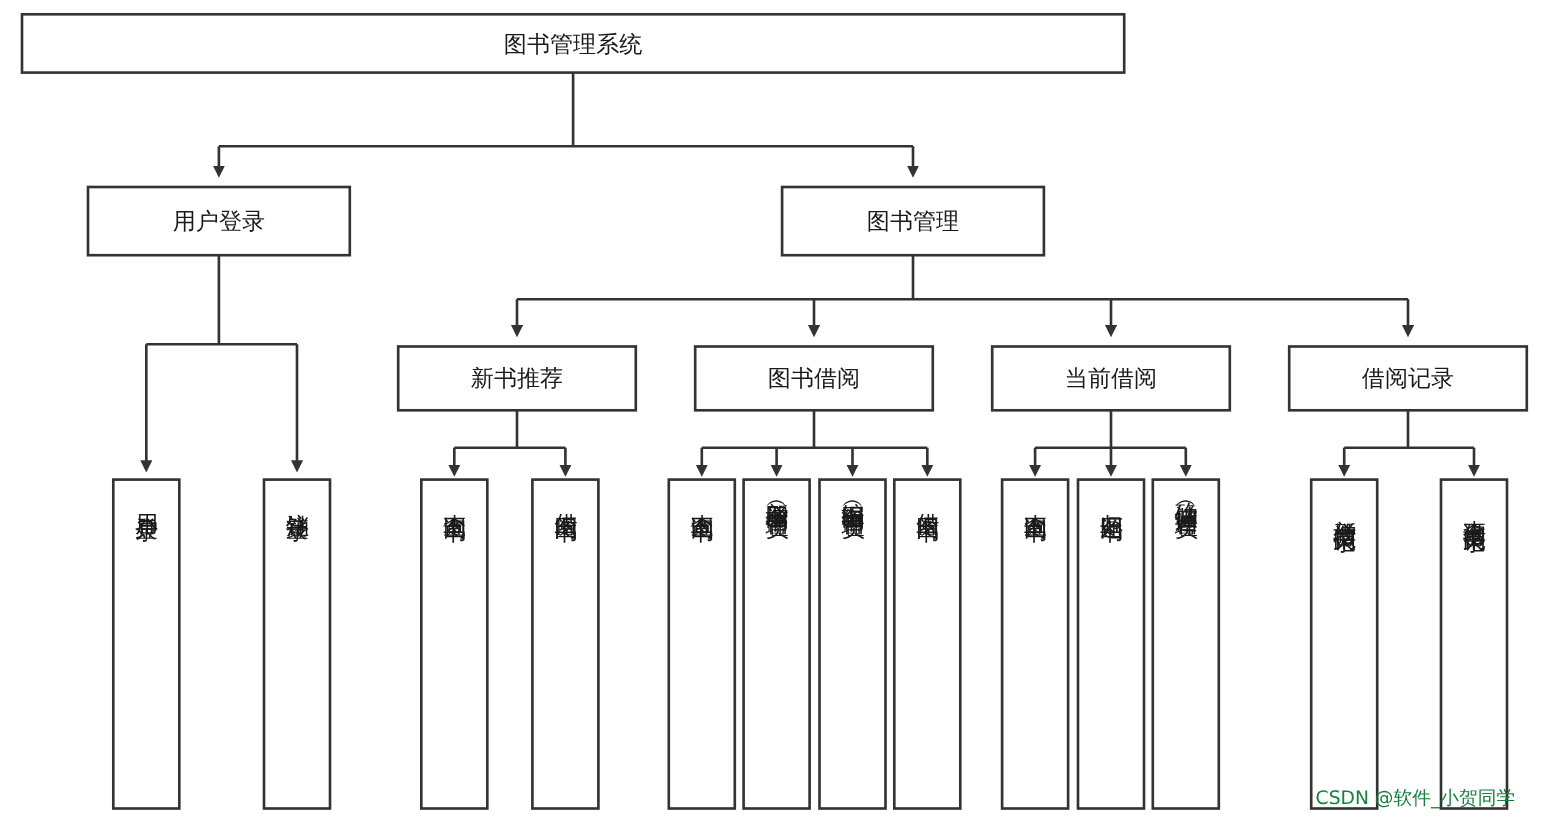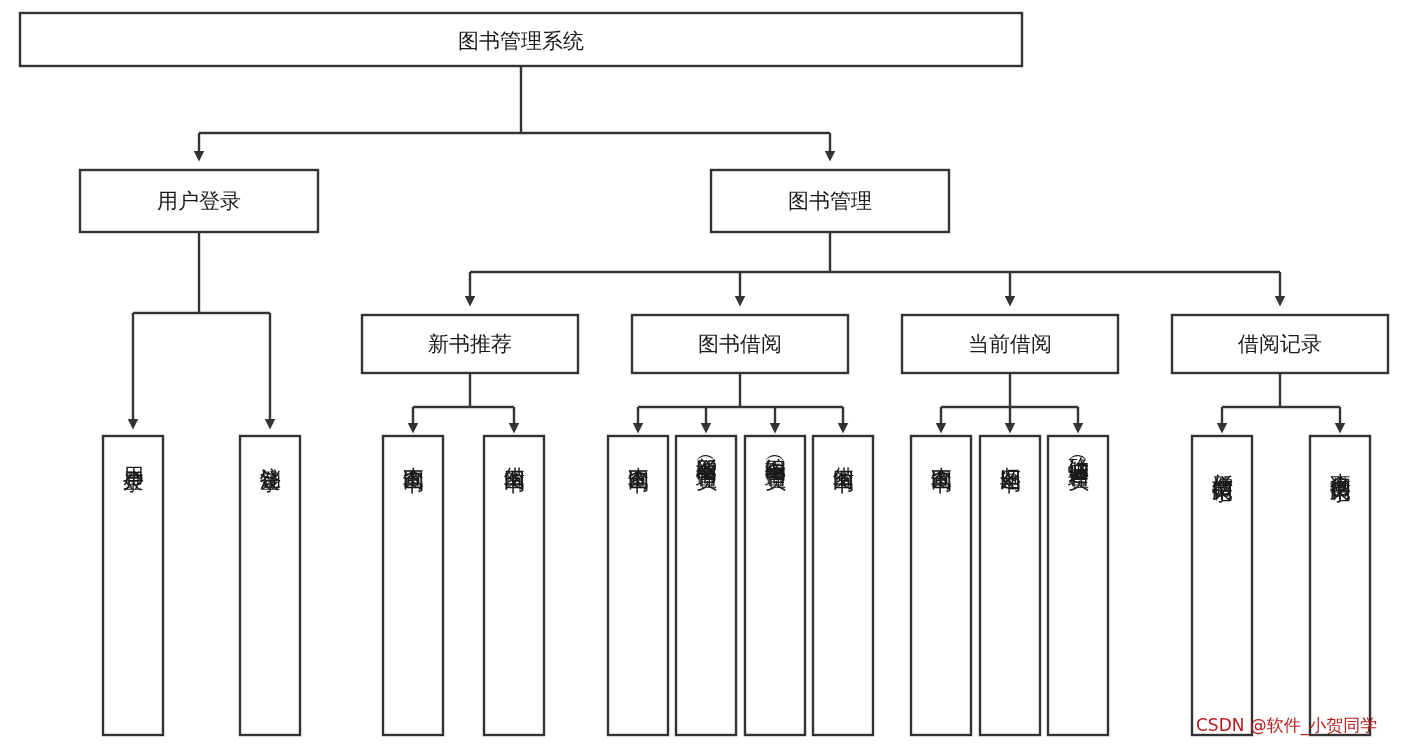--- a/index.html
+++ b/index.html
@@ -65,21 +65,21 @@
     line-height: 1.0;
     color: #1a1a1a;
     letter-spacing: 2px;
     white-space: nowrap;
     padding-top: 14px;
   }
   .watermark {
     position: absolute;
     font-family: "DejaVu Sans", "Liberation Sans", sans-serif;
     font-size: 17px;
-    color: #b91c1c;
+    color: #15803d;
     white-space: nowrap;
   }
 </style>
 </head>
 <body>
 
 <div id="diagram-root">
 
   <svg class="flow" viewBox="0 0 1405 747">
     <defs>

